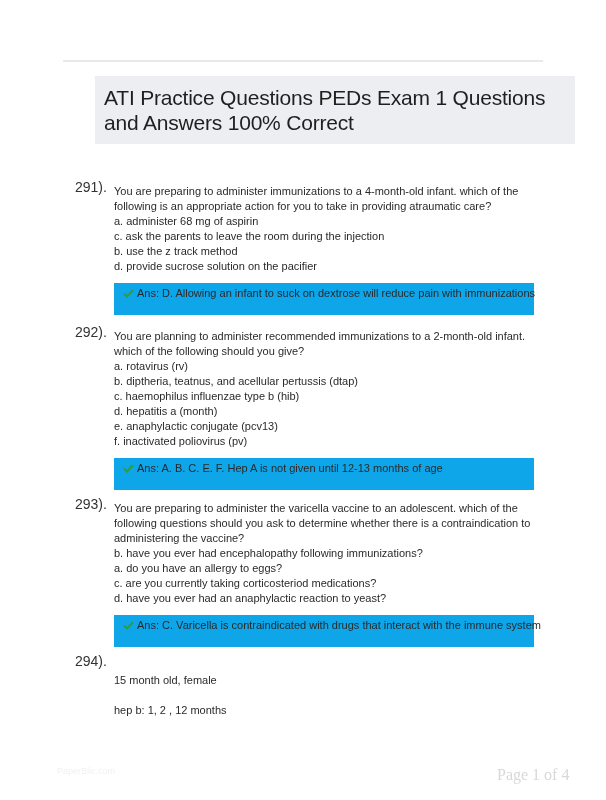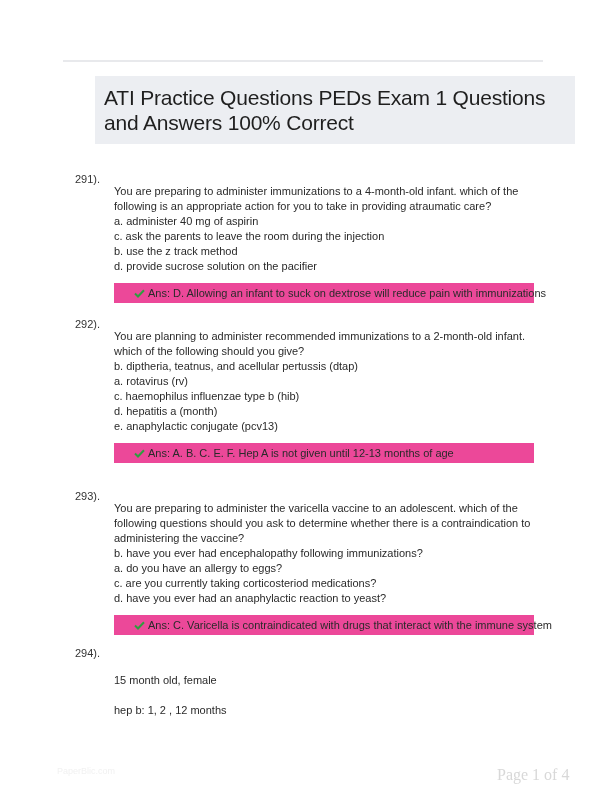--- a/index.html
+++ b/index.html
@@ -10,66 +10,67 @@
   .top-rule { position: absolute; left: 63px; top: 60px; width: 480px; height: 2px; background: #e8e9ec; }
   .title-box {
     position: absolute; left: 63px; top: 76px; width: 480px; height: 68px;
     background: #eceef2; box-sizing: border-box; padding: 9px 10px 0 9px; margin-left: 32px;
   }
   .title-box h1 {
     margin: 0; font-weight: normal; font-size: 21px; line-height: 25px; color: #1f1f1f;
     letter-spacing: -0.2px;
   }
   .question { position: absolute; left: 0; width: 606px; }
-  .qnum { position: absolute; left: 75px; top: 4px; font-size: 11px; line-height: 15px; color: #333; }
+  .qnum { position: absolute; left: 75px; top: 12px; font-size: 14px; line-height: 15px; color: #333; }
   .qbody { position: absolute; left: 114px; top: 16px; width: 420px; font-size: 11px; line-height: 15px; color: #2a2a2a; }
   .qbody p { margin: 0; }
   .qbody .gap { height: 15px; }
   .answer {
-    margin-top: 9px; background: #ec4899; width: 420px; height: 20px; box-sizing: border-box;
-    padding: 3px 0 0 20px; font-size: 11px; line-height: 14px; color: #2a2a2a; white-space: nowrap;
+    margin-top: 9px; background: #0ea5e9; width: 420px; height: 32px; box-sizing: border-box;
+    padding: 3px 0 0 9px; font-size: 11px; line-height: 14px; color: #2a2a2a; white-space: nowrap;
   }
   .check { display: inline-block; width: 11px; margin-right: 3px; vertical-align: -1px; }
   .footer-left { position: absolute; left: 57px; top: 766px; font-size: 9px; color: #f1f1f1; }
   .footer-right { position: absolute; left: 497px; top: 766px; font-family: "Liberation Serif", serif; font-size: 16px; color: #d8d8d8; }
 </style>
 </head>
 <body>
 
 <div class="top-rule"></div>
 
 <div class="title-box">
   <h1>ATI Practice Questions PEDs Exam 1 Questions and Answers 100% Correct</h1>
 </div>
 
 <div class="question" style="top:168px;">
   <div class="qnum">291).</div>
   <div class="qbody">
     <p>You are preparing to administer immunizations to a 4-month-old infant. which of the following is an appropriate action for you to take in providing atraumatic care?</p>
-    <p>a. administer 40 mg of aspirin</p>
+    <p>a. administer 68 mg of aspirin</p>
     <p>c. ask the parents to leave the room during the injection</p>
     <p>b. use the z track method</p>
     <p>d. provide sucrose solution on the pacifier</p>
     <div class="answer">
       <span class="check"><svg width="11" height="9" viewBox="0 0 11 9">
             <path d="M1 4.5 L4 7.5 L10 1.2" fill="none" stroke="#2e9e3e" stroke-width="2"></path>
           </svg></span><span>Ans: D. Allowing an infant to suck on dextrose will reduce pain with immunizations</span>
     </div>
   </div>
 </div>
 
 <div class="question" style="top:313px;">
   <div class="qnum">292).</div>
   <div class="qbody">
     <p>You are planning to administer recommended immunizations to a 2-month-old infant. which of the following should you give?</p>
+    <p>a. rotavirus (rv)</p>
     <p>b. diptheria, teatnus, and acellular pertussis (dtap)</p>
-    <p>a. rotavirus (rv)</p>
     <p>c. haemophilus influenzae type b (hib)</p>
     <p>d. hepatitis a (month)</p>
     <p>e. anaphylactic conjugate (pcv13)</p>
+    <p>f. inactivated poliovirus (pv)</p>
     <div class="answer">
       <span class="check"><svg width="11" height="9" viewBox="0 0 11 9">
             <path d="M1 4.5 L4 7.5 L10 1.2" fill="none" stroke="#2e9e3e" stroke-width="2"></path>
           </svg></span><span>Ans: A. B. C. E. F. Hep A is not given until 12-13 months of age</span>
     </div>
   </div>
 </div>
 
 <div class="question" style="top:485px;">
   <div class="qnum">293).</div>

